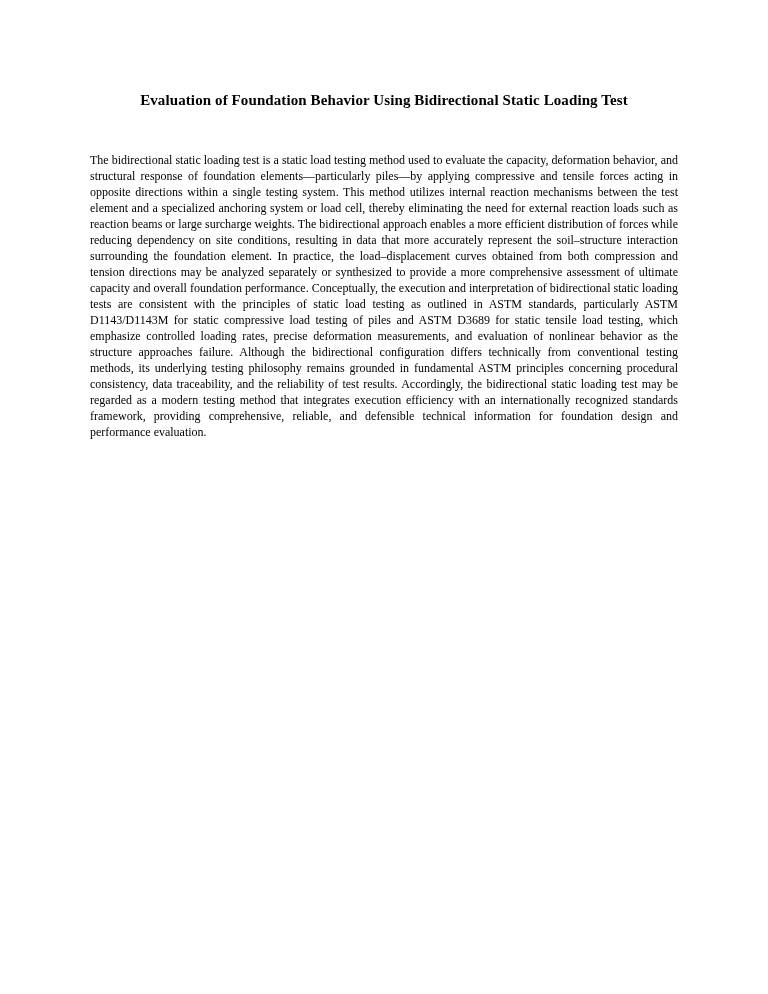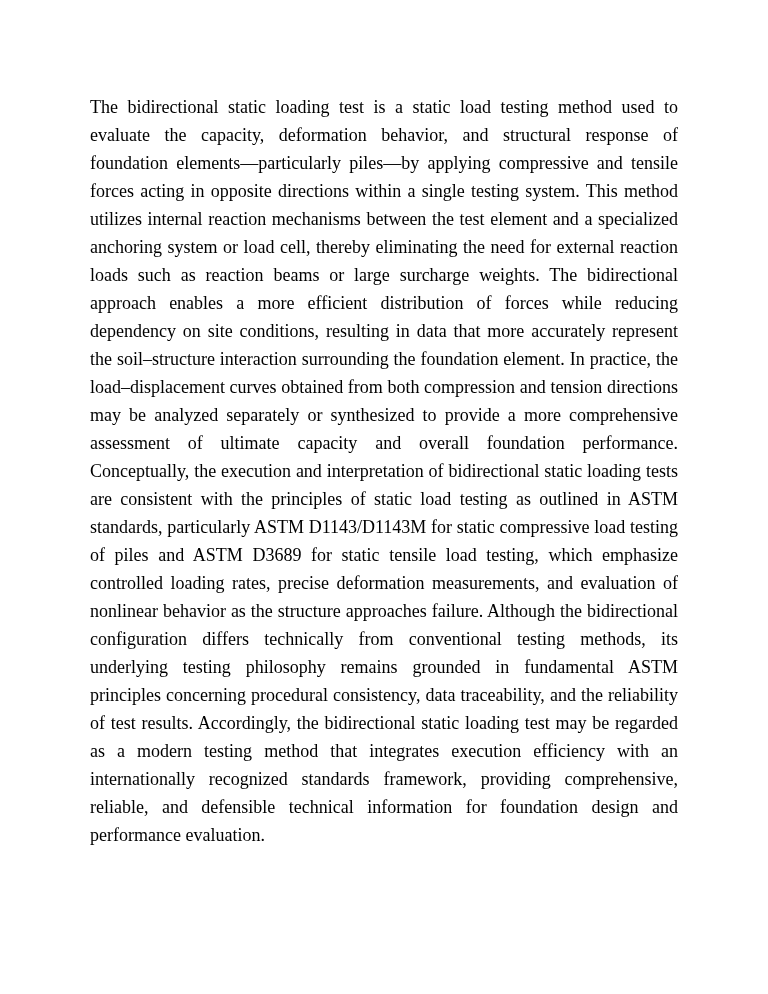--- a/index.html
+++ b/index.html
@@ -21,24 +21,25 @@
   .doc-title {
     margin: 0 0 44px 0;
     font-size: 15px;
     line-height: 15px;
     font-weight: bold;
     text-align: center;
     letter-spacing: 0.1px;
   }
   .doc-paragraph {
     margin: 0;
-    font-size: 18px;
-    line-height: 28px;
+    font-size: 12px;
+    line-height: 16px;
     text-align: justify;
     text-justify: inter-word;
   }
 </style>
 </head>
 <body>
 
 <div class="page">
+  <h1 class="doc-title">Evaluation of Foundation Behavior Using Bidirectional Static Loading Test</h1>
   <p class="doc-paragraph">The bidirectional static loading test is a static load testing method used to evaluate the capacity, deformation behavior, and structural response of foundation elements—particularly piles—by applying compressive and tensile forces acting in opposite directions within a single testing system. This method utilizes internal reaction mechanisms between the test element and a specialized anchoring system or load cell, thereby eliminating the need for external reaction loads such as reaction beams or large surcharge weights. The bidirectional approach enables a more efficient distribution of forces while reducing dependency on site conditions, resulting in data that more accurately represent the soil–structure interaction surrounding the foundation element. In practice, the load–displacement curves obtained from both compression and tension directions may be analyzed separately or synthesized to provide a more comprehensive assessment of ultimate capacity and overall foundation performance. Conceptually, the execution and interpretation of bidirectional static loading tests are consistent with the principles of static load testing as outlined in ASTM standards, particularly ASTM D1143/D1143M for static compressive load testing of piles and ASTM D3689 for static tensile load testing, which emphasize controlled loading rates, precise deformation measurements, and evaluation of nonlinear behavior as the structure approaches failure. Although the bidirectional configuration differs technically from conventional testing methods, its underlying testing philosophy remains grounded in fundamental ASTM principles concerning procedural consistency, data traceability, and the reliability of test results. Accordingly, the bidirectional static loading test may be regarded as a modern testing method that integrates execution efficiency with an internationally recognized standards framework, providing comprehensive, reliable, and defensible technical information for foundation design and performance evaluation.</p>
 </div>
 
 </body></html>

